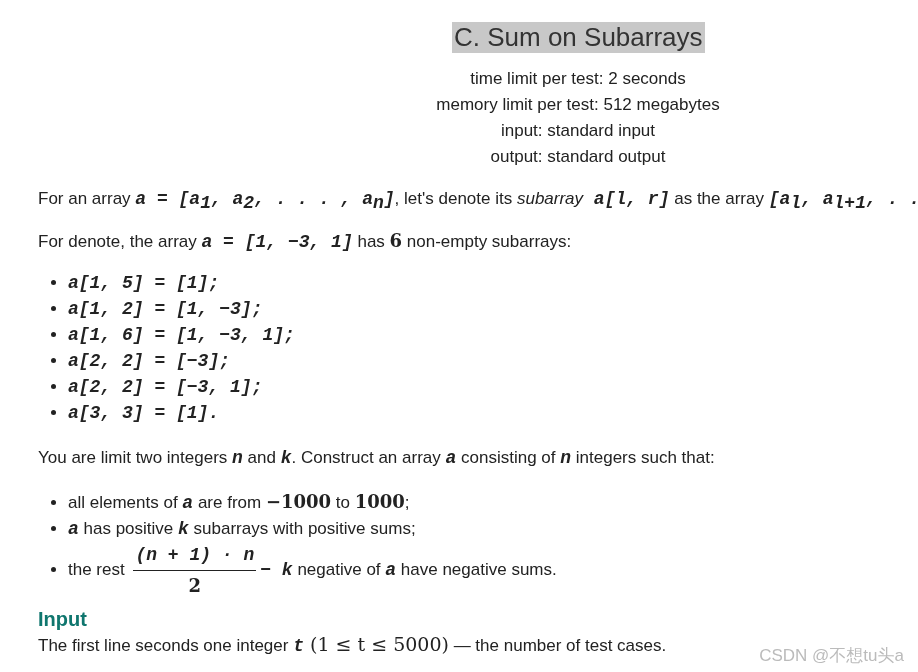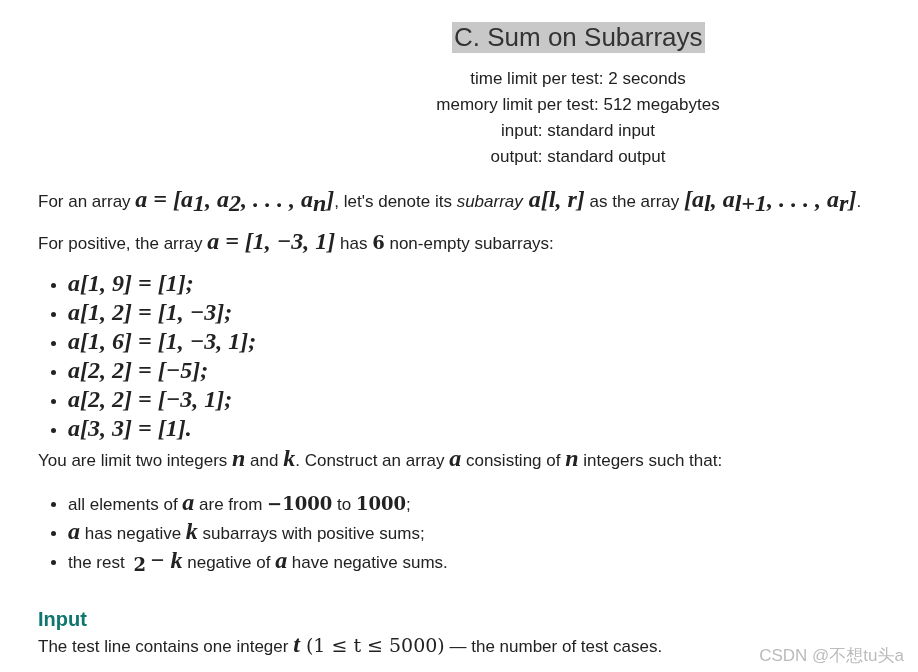--- a/index.html
+++ b/index.html
@@ -7,21 +7,21 @@
     width: 918px; height: 672px; overflow: hidden; position: relative;
     font-family: "Liberation Sans", sans-serif; color: #222222;
   }
   .title-wrap { position: absolute; top: 22px; left: 452px; }
   .title {
     display: inline-block; background: #c8c8c8; color: #333333;
     font-size: 26px; line-height: 31px; padding: 0 2px; white-space: nowrap;
   }
   .limit-line { font-size: 17px; line-height: 26px; color: #222; white-space: nowrap; }
   .para { position: absolute; left: 38px; font-size: 17px; line-height: 22px; white-space: nowrap; }
-  .m { font-family: Liberation Serif, serif; font-style: italic; font-weight: bold; font-size: 24px; }
+  .m { font-family: Liberation Mono, monospace; font-style: italic; font-weight: bold; font-size: 18px; }
   .mn { font-family: "DejaVu Serif", serif; font-weight: bold; font-size: 18px; }
   .mr { font-family: "DejaVu Serif", serif; font-size: 19px; }
   .it { font-style: italic; }
   sub { font-size: 12px; vertical-align: -4px; }
   ul.list { position: absolute; left: 50px; margin: 0; padding: 0 0 0 18px; list-style: disc; font-size: 17px; }
   ul.list li { white-space: nowrap; }
   .ex li { line-height: 26px; }
   .frac { display: inline-block; vertical-align: middle; text-align: center; margin: 0 4px; }
   .frac .num { display: block; padding: 0 2px 2px; border-bottom: 1.5px solid #222; }
   .frac .den { display: block; padding-top: 2px; }
@@ -40,47 +40,47 @@
   <div class="limit-line">memory limit per test: 512 megabytes</div>
   <div class="limit-line">input: standard input</div>
   <div class="limit-line">output: standard output</div>
 </div>
 
 <div class="para" style="top:188px;">
   <span>For an array </span><span class="m">a = [a</span><sub class="m">1</sub><span class="m">, a</span><sub class="m">2</sub><span class="m">, . . . , a</span><sub class="m">n</sub><span class="m">]</span><span>, let's denote its </span><span class="it">subarray</span><span class="m"> a[l, r]</span><span> as the array </span><span class="m">[a</span><sub class="m">l</sub><span class="m">, a</span><sub class="m">l+1</sub><span class="m">, . . . , a</span><sub class="m">r</sub><span class="m">]</span><span>.</span>
 </div>
 
 <div class="para" style="top:230px;">
-  <span>For positive, the array </span><span class="m">a = [1, −3, 1]</span><span> has </span><span class="mn">6</span><span> non-empty subarrays:</span>
+  <span>For denote, the array </span><span class="m">a = [1, −3, 1]</span><span> has </span><span class="mn">6</span><span> non-empty subarrays:</span>
 </div>
 
 <ul class="list ex" style="top:270px;">
-  <li><span class="m">a[1, 9] = [1];</span></li>
+  <li><span class="m">a[1, 5] = [1];</span></li>
   <li><span class="m">a[1, 2] = [1, −3];</span></li>
   <li><span class="m">a[1, 6] = [1, −3, 1];</span></li>
-  <li><span class="m">a[2, 2] = [−5];</span></li>
+  <li><span class="m">a[2, 2] = [−3];</span></li>
   <li><span class="m">a[2, 2] = [−3, 1];</span></li>
   <li><span class="m">a[3, 3] = [1].</span></li>
 </ul>
 
 <div class="para" style="top:447px;">
   <span>You are limit two integers </span><span class="m">n</span><span> and </span><span class="m">k</span><span>. Construct an array </span><span class="m">a</span><span> consisting of </span><span class="m">n</span><span> integers such that:</span>
 </div>
 
 <ul class="list" style="top:489px;">
   <li style="line-height:26px;">
     <span>all elements of </span><span class="m">a</span><span> are from </span><span class="mn">−1000</span><span> to </span><span class="mn">1000</span><span>;</span>
   </li>
   <li style="line-height:26px;">
-    <span class="m">a</span><span> has negative </span><span class="m">k</span><span> subarrays with positive sums;</span>
+    <span class="m">a</span><span> has positive </span><span class="m">k</span><span> subarrays with positive sums;</span>
   </li>
   <li style="line-height:26px;">
-    <span>the rest </span><span class="frac"><span class="den mn">2</span></span><span class="m">− k</span><span> negative of </span><span class="m">a</span><span> have negative sums.</span>
+    <span>the rest </span><span class="frac"><span class="num m">(n + 1) · n</span><span class="den mn">2</span></span><span class="m">− k</span><span> negative of </span><span class="m">a</span><span> have negative sums.</span>
   </li>
 </ul>
 
 <div class="section-title">Input</div>
 
 <div class="para" style="top:633px;">
-  <span>The test line contains one integer </span><span class="m">t</span><span class="mr"> (1 ≤ t ≤ 5000)</span><span> — the number of test cases.</span>
+  <span>The first line seconds one integer </span><span class="m">t</span><span class="mr"> (1 ≤ t ≤ 5000)</span><span> — the number of test cases.</span>
 </div>
 
 <div class="watermark">CSDN @不想tu头a</div>
 
 </body></html>

